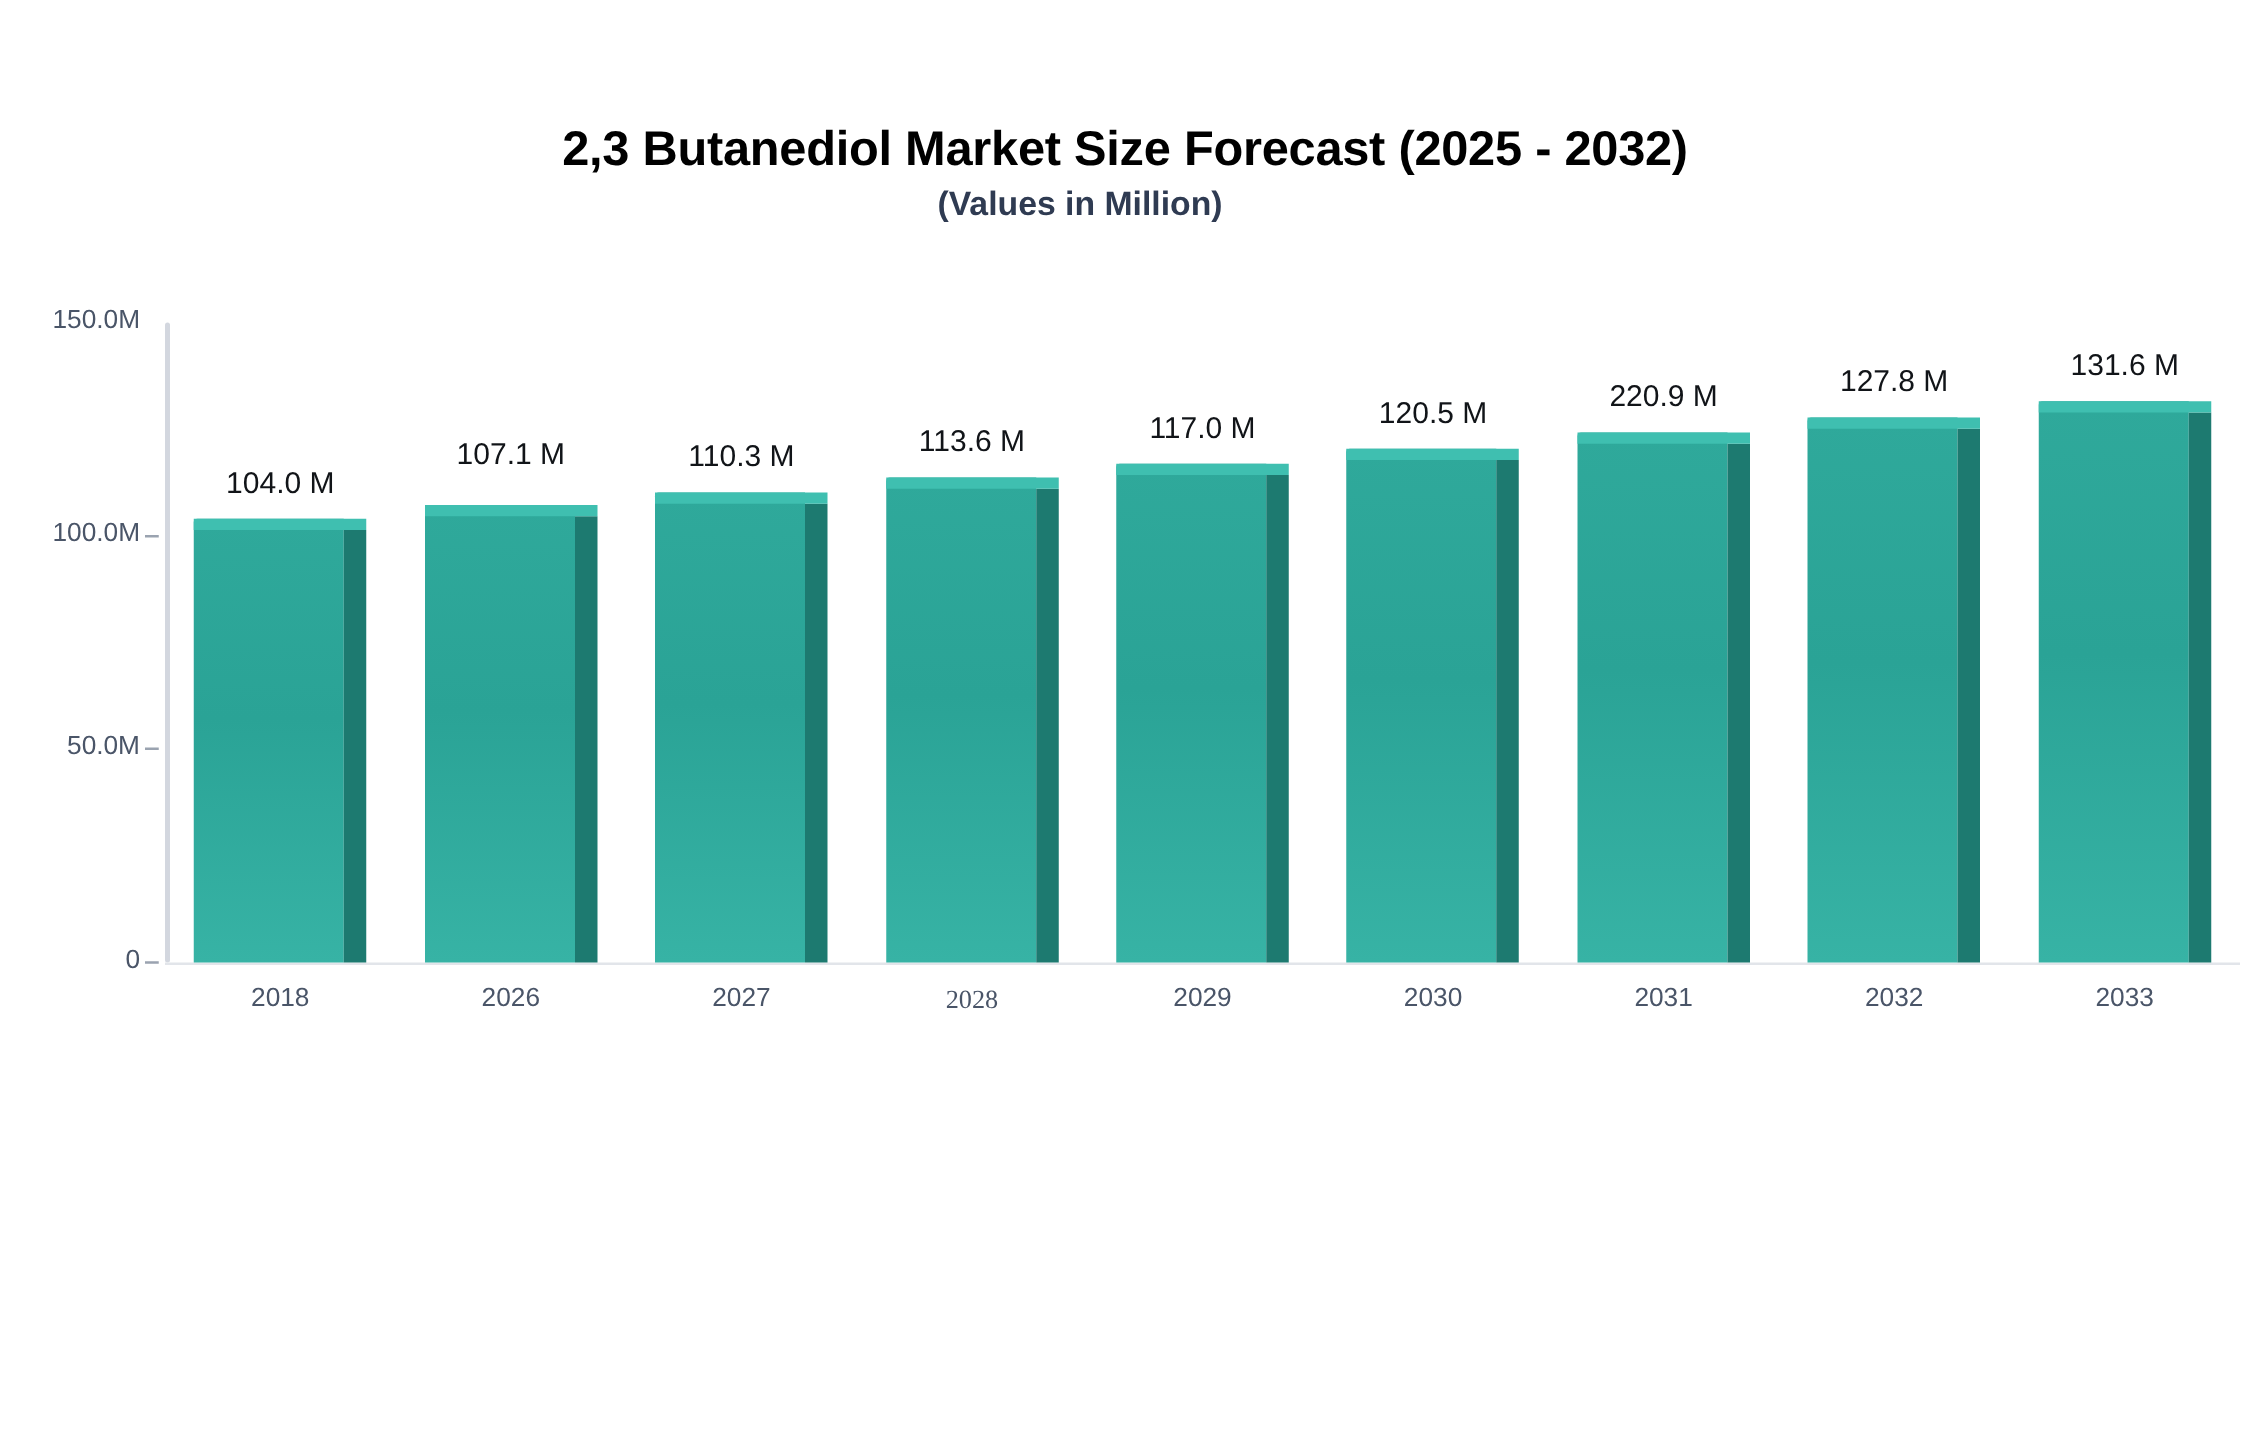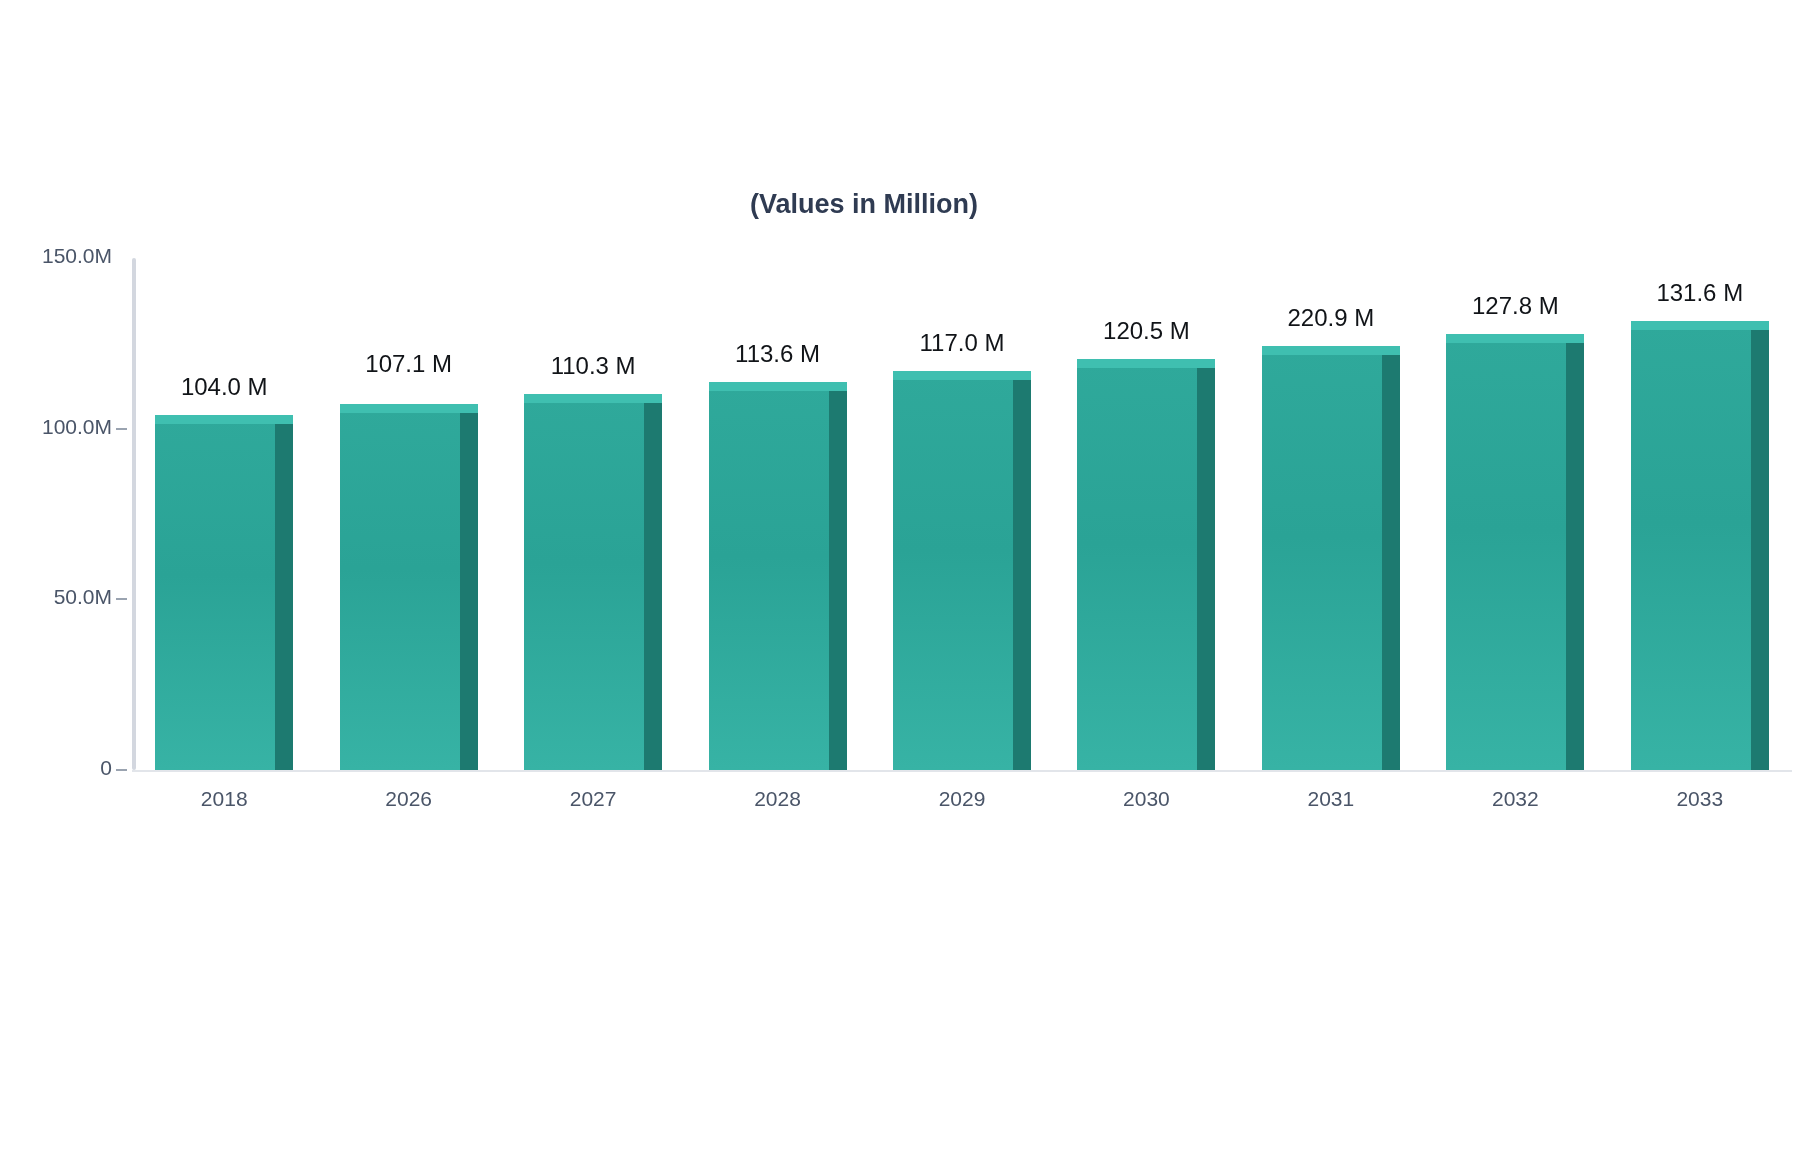--- a/index.html
+++ b/index.html
@@ -14,21 +14,21 @@
   
   .title {
     position:absolute; top:98px; left:0; width:1800px;
     text-align:center;
     font-size:39px; font-weight:bold; color:#000000;
     letter-spacing:-0.2px;
   }
   .subtitle {
     position:absolute; top:148px; left:0; width:1728px;
     text-align:center;
-    font-size:27px; font-weight:bold; color:#2f3b52;margin-top:41px;
+    font-size:27px; font-weight:bold; color:#2f3b52;
   }
   .cagr-badge {
     position:absolute; top:224px; left:801px;
     width:272px; height:62px;
     background:#2a9d8f;
     border-radius:12px;
     display:flex; align-items:center; justify-content:center;
     color:#ffffff; font-size:27px; font-weight:bold;
     letter-spacing:0.2px;
   }
@@ -94,20 +94,21 @@
     font-size:52px; font-weight:bold; color:#1f2a44;
     letter-spacing:-1px; line-height:1;
   }
   .logo-arrow { position:relative; width:60px; height:56px; margin-left:-6px; }
 </style>
 </head>
 <body>
 
 <div id="page">
 
+  <div class="title">2,3 Butanediol Market Size Forecast (2025 - 2032)</div>
   <div class="subtitle">(Values in Million)</div>
 
 
   <div class="y-axis-line"></div>
   <div class="x-axis-line"></div>
 
   <div id="yticks">
       <div class="ytick-wrap" style="left: 0px; top: 258px;">
         <div class="ytick-label" style="top: -14px; right: 0px;">150.0M</div>
       </div>
@@ -177,21 +178,21 @@
         <div class="bar-front" style="width: 120px; height: 449.195px;"></div>
         <div class="bar-side" style="left: 120px; width: 18px; height: 440.195px;"></div>
         <div class="bar-top" style="left: 0px; top: 0px; width: 138px; height: 9px;"></div>
       </div>
       <div class="bar-value" style="left: 1458.78px; width: 218px; top: 20.8053px;">131.6 M</div>
     </div>
   <div id="xlabels">
       <div class="x-label" style="left: 164.222px; width: 120px; top: 787px;">2018</div>
       <div class="x-label" style="left: 348.667px; width: 120px; top: 787px;">2026</div>
       <div class="x-label" style="left: 533.111px; width: 120px; top: 787px;">2027</div>
-      <div class="x-label" style="left: 717.556px; width: 120px; top: 787px;">2028</div>
+      <div class="x-label" style="left: 717.556px; width: 120px; top: 787px; font-family: Liberation Serif, serif;">2028</div>
       <div class="x-label" style="left: 902px; width: 120px; top: 787px;">2029</div>
       <div class="x-label" style="left: 1086.44px; width: 120px; top: 787px;">2030</div>
       <div class="x-label" style="left: 1270.89px; width: 120px; top: 787px;">2031</div>
       <div class="x-label" style="left: 1455.33px; width: 120px; top: 787px;">2032</div>
       <div class="x-label" style="left: 1639.78px; width: 120px; top: 787px;">2033</div>
     </div>
 
 
 </div>
 

